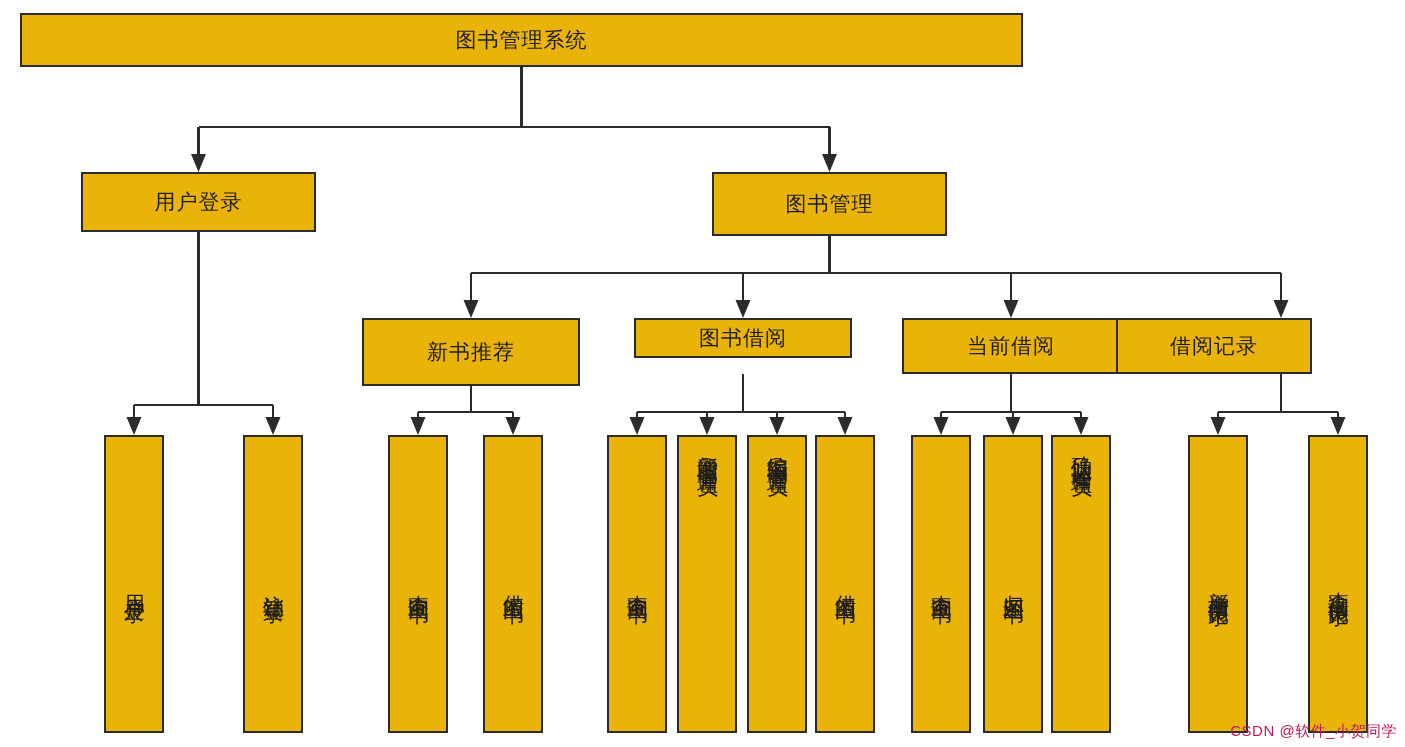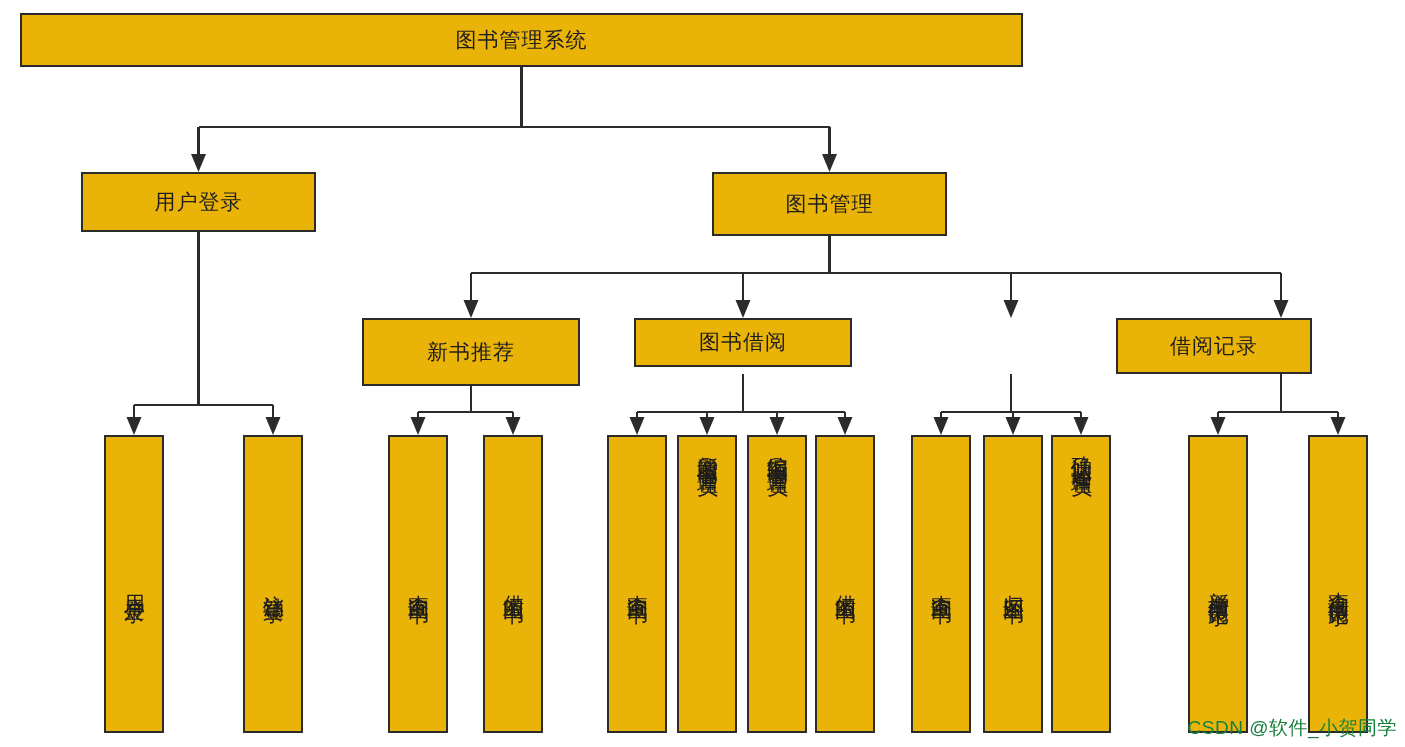--- a/index.html
+++ b/index.html
@@ -53,22 +53,22 @@
     display: block;
   }
   .node.vert.centered {
     align-items: center;
     padding-top: 0;
   }
   .watermark {
     position: absolute;
     right: 8px;
     bottom: 6px;
-    font-size: 19px;
-    color: #15803d;
+    font-size: 15px;
+    color: #be185d;
     letter-spacing: 0.5px;
     white-space: nowrap;
     padding-left: 36px;
   }
 </style>
 </head>
 <body>
 
 <div id="canvas">
 
@@ -134,22 +134,25 @@
   <div class="node horiz" id="n-l2-0" style="left: 81px; top: 172px; width: 235px; height: 60px;">
     <span class="lbl">用户登录</span>
   </div>
   <div class="node horiz" id="n-l2-1" style="left: 712px; top: 172px; width: 235px; height: 64px;">
     <span class="lbl">图书管理</span>
   </div>
 
   <div class="node horiz" id="n-l3-0" style="left: 362px; top: 318px; width: 218px; height: 68px;">
     <span class="lbl">新书推荐</span>
   </div>
-  <div class="node horiz" id="n-l3-1" style="left: 634px; top: 318px; width: 218px; height: 49px;">
+  <div class="node horiz" id="n-l3-1" style="left: 634px; top: 318px; width: 218px; height: 40px;">
     <span class="lbl">图书借阅</span>
+  </div>
+  <div class="node horiz" id="n-l3-2" style="left: 902px; top: 318px; width: 218px; height: 56px;">
+    <span class="lbl">当前借阅</span>
   </div>
   <div class="node horiz" id="n-l3-3" style="left: 1116px; top: 318px; width: 196px; height: 56px;">
     <span class="lbl">借阅记录</span>
   </div>
 
   <div class="node vert centered" id="n-leaf-0" style="left: 104px; top: 435px; width: 60px; height: 298px;">
     <span class="lbl">用户登录</span>
   </div>
   <div class="node vert centered" id="n-leaf-1" style="left: 243px; top: 435px; width: 60px; height: 298px;">
     <span class="lbl">注销登录</span>

